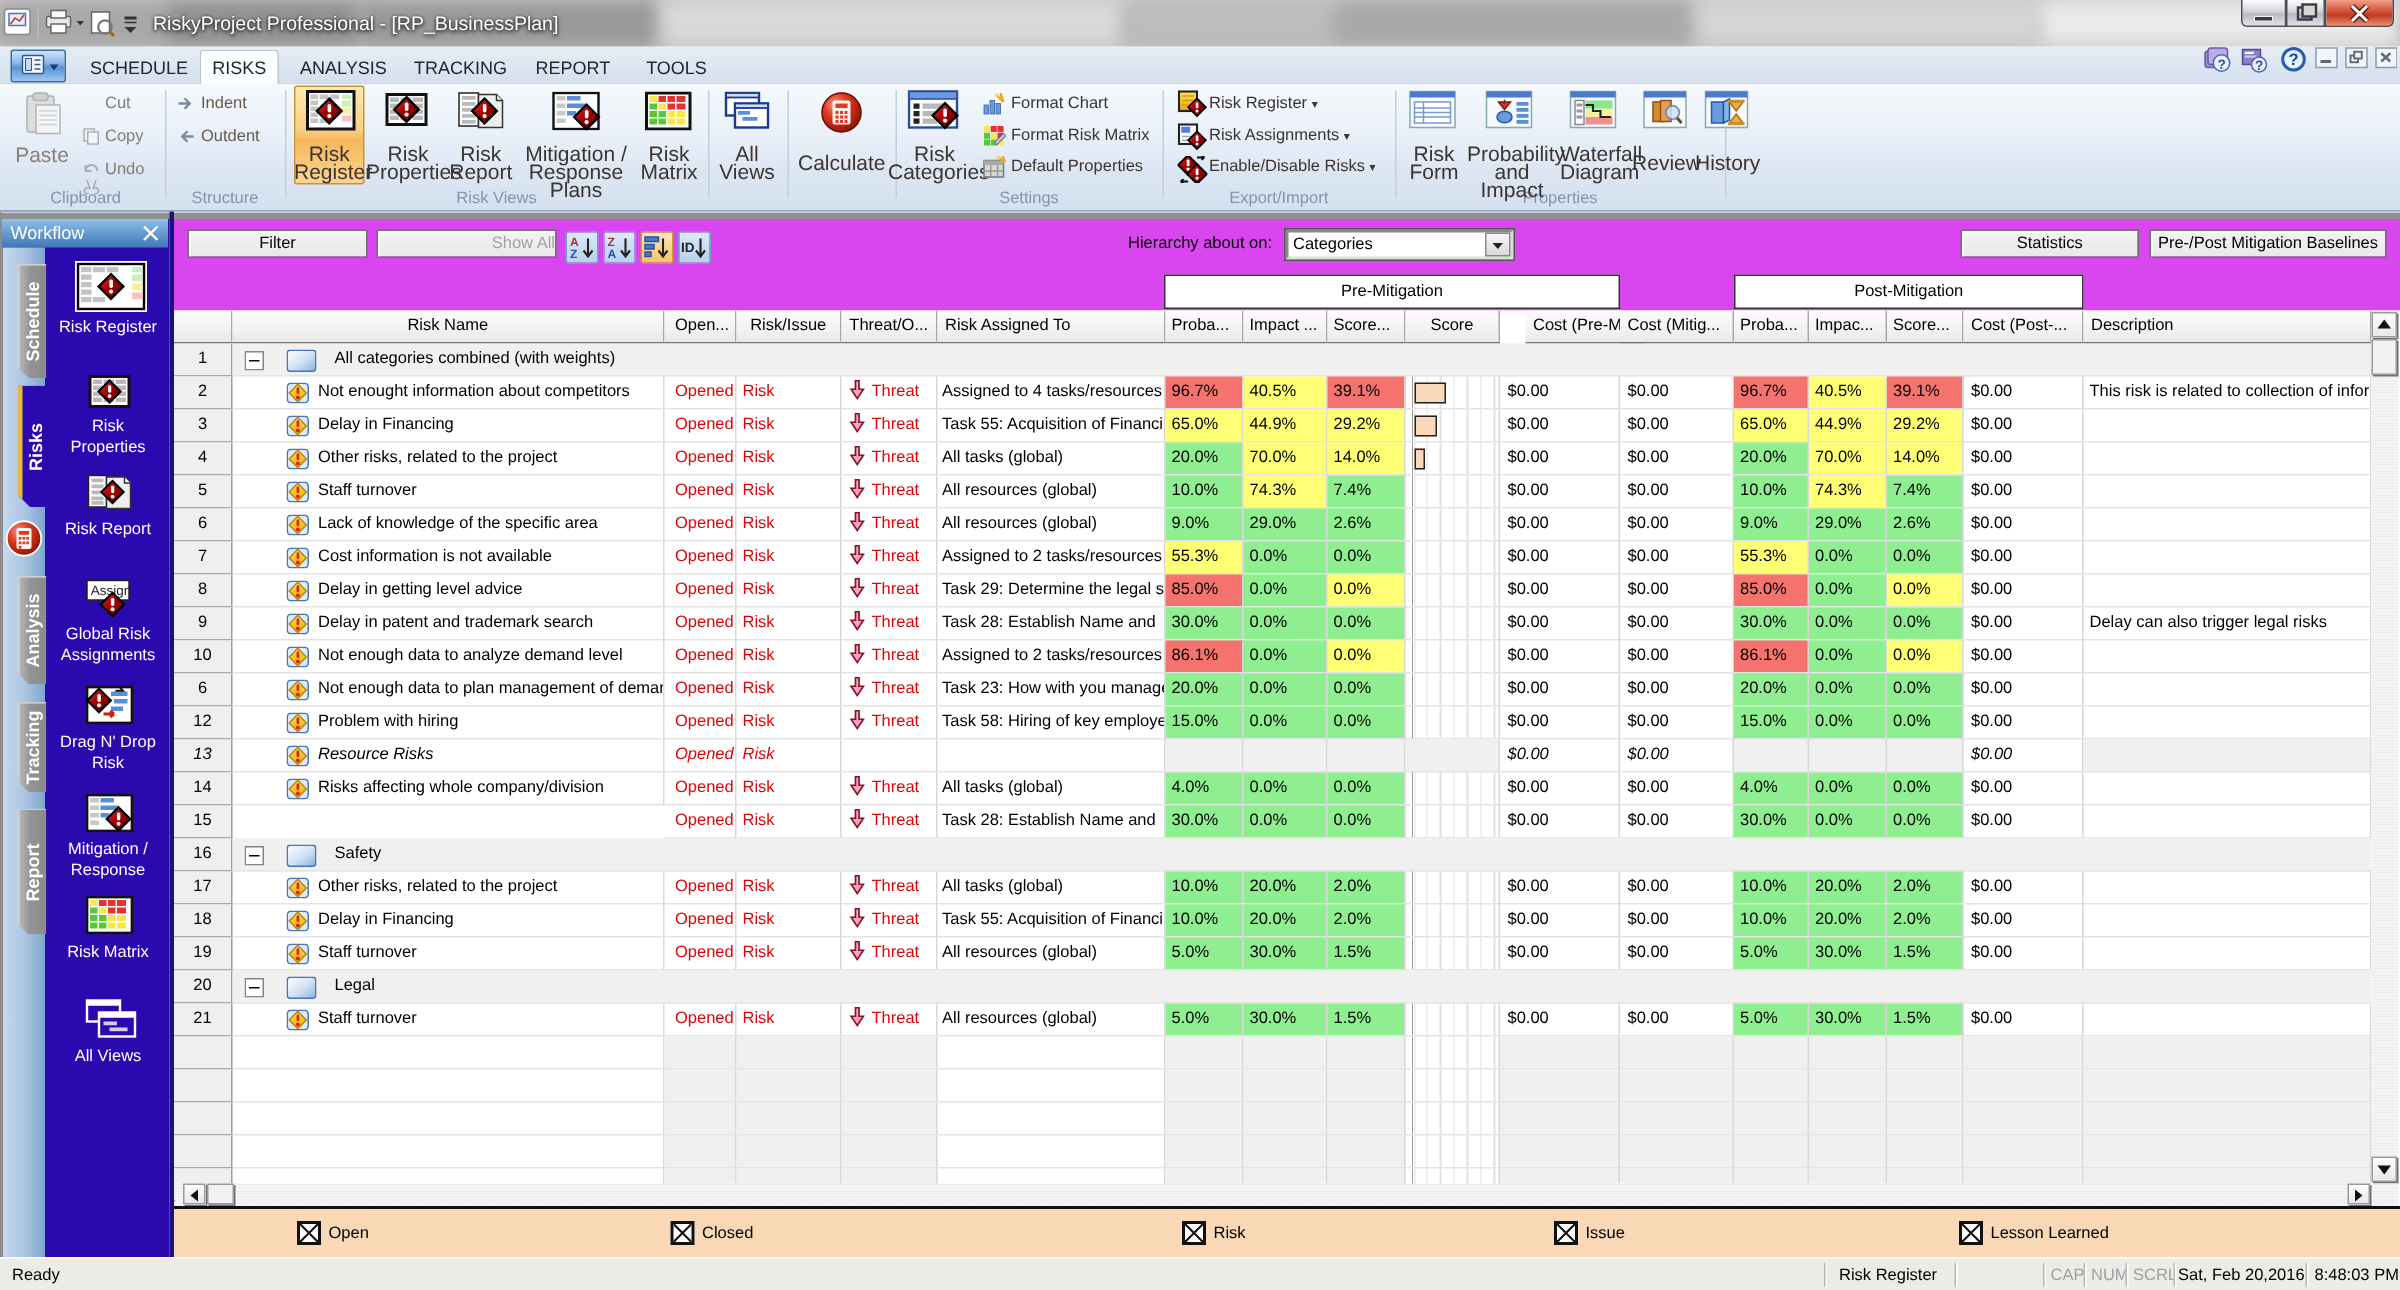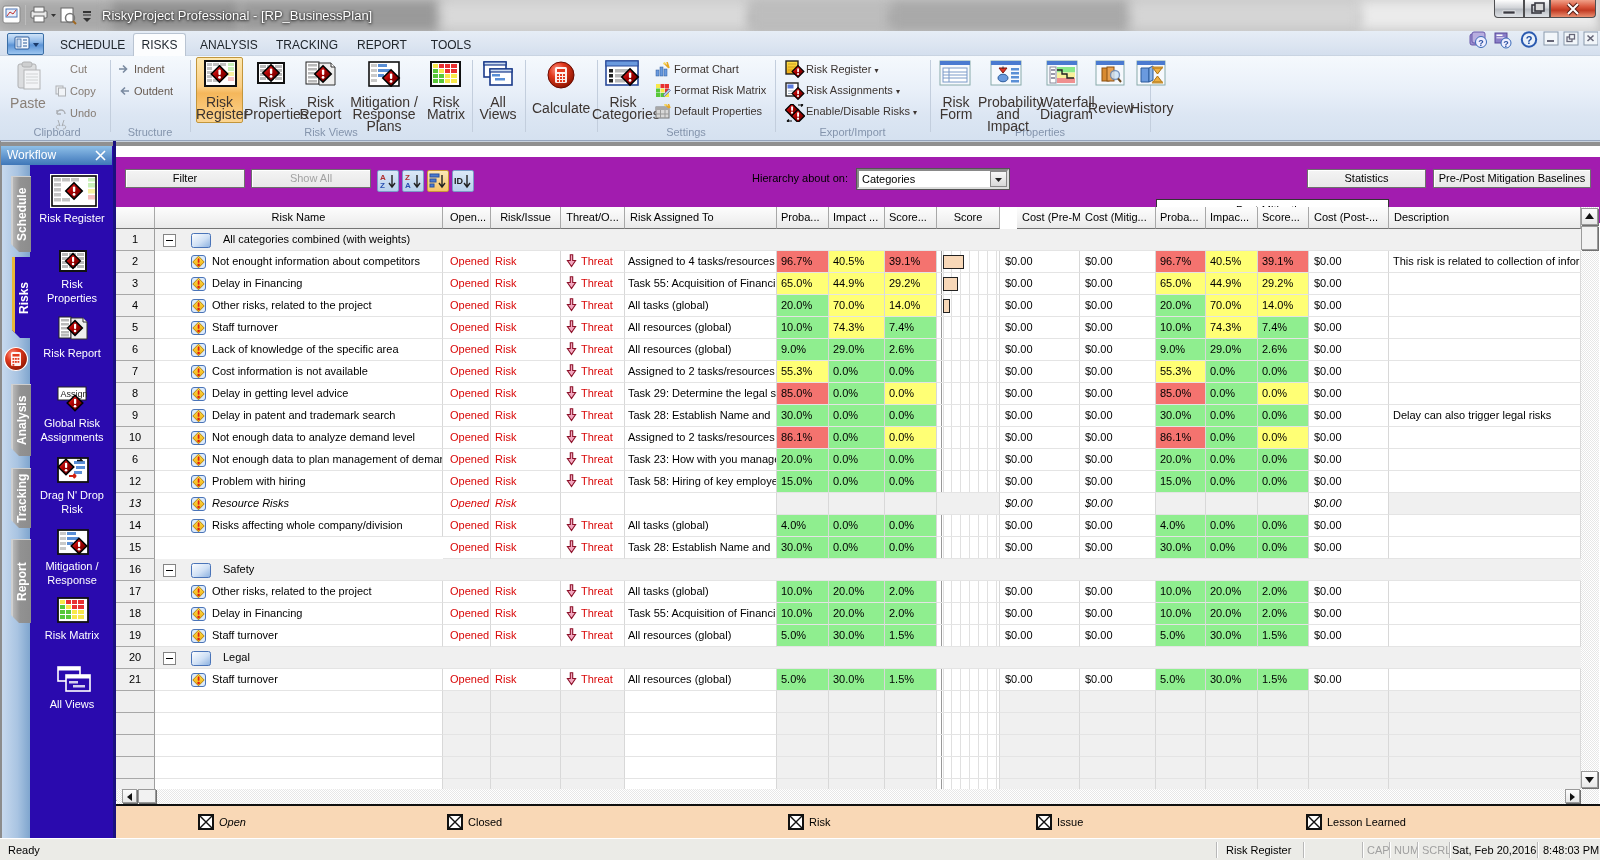--- a/index.html
+++ b/index.html
@@ -43,21 +43,21 @@
 #wfstrip{position:absolute;left:0;top:24px;width:29px;height:673px;
 background:linear-gradient(90deg,#c7d9ee 0,#a9c4e2 55%,#7fa5ce 100%);border-left:1px solid #8c8c8c;}
 .vtab{position:absolute;left:10px;width:20px;background:linear-gradient(90deg,#b7b7b7 0,#929292 40%,#8c8c8c 100%);
 border-left:2px solid #cfcfcf;border-top:1px solid #cfcfcf;color:#fff;}
 .vtab span,#vtab-risks span{position:absolute;left:0;top:0;width:100%;height:100%;writing-mode:vertical-rl;transform:rotate(180deg);
 text-align:center;font-size:12px;font-weight:bold;line-height:18px;}
 #vtab-risks{position:absolute;left:11px;width:19px;background:#2a0aae;border-left:3px solid #e8b838;color:#fff;}
 .wlabel{position:absolute;color:#fff;font-size:11px;text-align:center;line-height:14px;width:110px;left:16px;}
 
 #main{position:absolute;left:116px;top:141px;width:1484px;height:697px;background:#fff;}
-#toolbar{position:absolute;left:0;top:16px;width:1484px;height:66px;background:#a21caf;}
+#toolbar{position:absolute;left:0;top:0;width:1484px;height:66px;background:#d946ef;}
 .pbtn{position:absolute;height:19px;background:linear-gradient(180deg,#f4f4f4,#e8e8e8);border:1px solid #6e6e6e;
 box-shadow:inset 1px 1px 0 #fff;text-align:center;font-size:11px;color:#000;line-height:17px;}
 .sbtn{position:absolute;top:13px;width:22px;height:22px;background:linear-gradient(180deg,#dce9f8,#b8d0ec);border:1px solid #7a9cc8;border-radius:2px;}
 #combo{position:absolute;left:741px;top:12px;width:152px;height:20px;background:#fff;border:2px inset #ddd;outline:1px solid #555;}
 #combo .txt{position:absolute;left:3px;top:2px;font-size:11px;}
 #combo .drop{position:absolute;right:0;top:0;width:17px;height:16px;background:linear-gradient(180deg,#f8f8f8,#d8d8d8);border:1px solid #888;}
 
 .grpbox{position:absolute;top:42px;height:23px;background:#fff;border:1px solid #333;text-align:center;line-height:21px;font-size:11px;color:#000;}
 
 #tbl{position:absolute;left:0;top:66px;width:1465px;height:597px;overflow:hidden;background:#fff;}
@@ -677,21 +677,21 @@
         <rect x="15" y="16" width="9" height="2.5"></rect>
         <rect x="19" y="20" width="12" height="2.5"></rect>
       </g>
     </svg>
 <div class="wlabel" style="top:556px;">All Views</div>
 </div>
 
 <div id="main">
 <div id="toolbar">
 <div class="pbtn" style="left:9px;top:12px;width:120px;">Filter</div>
-<div class="pbtn" style="left:135px;top:12px;width:120px;color:#a2a2a2;">Show All</div>
+<div class="pbtn" style="left:135px;top:12px;width:120px;color:#a2a2a2;text-align:right;">Show All</div>
 <div class="sbtn" style="left:261px;"><svg width="20" height="20">
           <text x="2" y="9" font-size="8" font-weight="bold" fill="#b03030">A</text>
           <text x="2" y="17" font-size="8" font-weight="bold" fill="#2a50b0">Z</text>
           <path d="M14 4 L14 15 M11 12 L14 16 L17 12" stroke="#222" stroke-width="1.4" fill="none"></path>
         </svg></div>
 <div class="sbtn" style="left:286px;"><svg width="20" height="20">
           <text x="2" y="9" font-size="8" font-weight="bold" fill="#b03030">Z</text>
           <text x="2" y="17" font-size="8" font-weight="bold" fill="#2a50b0">A</text>
           <path d="M14 4 L14 15 M11 12 L14 16 L17 12" stroke="#222" stroke-width="1.4" fill="none"></path>
         </svg></div>
@@ -709,20 +709,21 @@
         </svg></div>
 <div style="position:absolute;left:636px;top:15px;font-size:11px;">Hierarchy about on:</div>
 <div id="combo">
         <div class="txt">Categories</div>
         <div class="drop"><svg width="15" height="14">
             <path d="M4 6 l7 0 l-3.5 4 Z" fill="#222"></path>
           </svg></div>
       </div>
 <div class="pbtn" style="left:1191px;top:12px;width:119px;">Statistics</div>
 <div class="pbtn" style="left:1317px;top:12px;width:158px;">Pre-/Post Mitigation Baselines</div>
+<div class="grpbox" style="left:660px;width:304px;">Pre-Mitigation</div>
 <div class="grpbox" style="left:1040px;width:233px;">Post-Mitigation</div>
 </div>
 <div id="tbl">
 <div class="hc" style="left:0;width:39px;"></div>
 <div class="hc" style="left:39px;width:288px;text-align:center;">Risk Name</div>
 <div class="hc" style="left:327px;width:48px;padding-left:7px;">Open...</div>
 <div class="hc" style="left:375px;width:70px;text-align:center;">Risk/Issue</div>
 <div class="hc" style="left:445px;width:64px;text-align:center;">Threat/O...</div>
 <div class="hc" style="left:509px;width:152px;padding-left:5px;">Risk Assigned To</div>
 <div class="hc" style="left:661px;width:52px;padding-left:4px;">Proba...</div>
@@ -1409,21 +1410,21 @@
         </svg></div>
 </div>
 <div class="abs" style="left:0;top:663px;width:1484px;height:2px;background:#111;"></div>
 
 <div id="legend">
 <div class="lbox" style="left:82px;">
         <svg width="12" height="12">
           <path d="M0 0 L12 12 M12 0 L0 12" stroke="#111" stroke-width="1.4"></path>
         </svg>
       </div>
-      <div class="llbl" style="left:103px;font-style:italic;">Open</div>
+      <div class="llbl" style="left:103px;">Open</div>
 <div class="lbox" style="left:331px;">
         <svg width="12" height="12">
           <path d="M0 0 L12 12 M12 0 L0 12" stroke="#111" stroke-width="1.4"></path>
         </svg>
       </div>
       <div class="llbl" style="left:352px;">Closed</div>
 <div class="lbox" style="left:672px;">
         <svg width="12" height="12">
           <path d="M0 0 L12 12 M12 0 L0 12" stroke="#111" stroke-width="1.4"></path>
         </svg>

